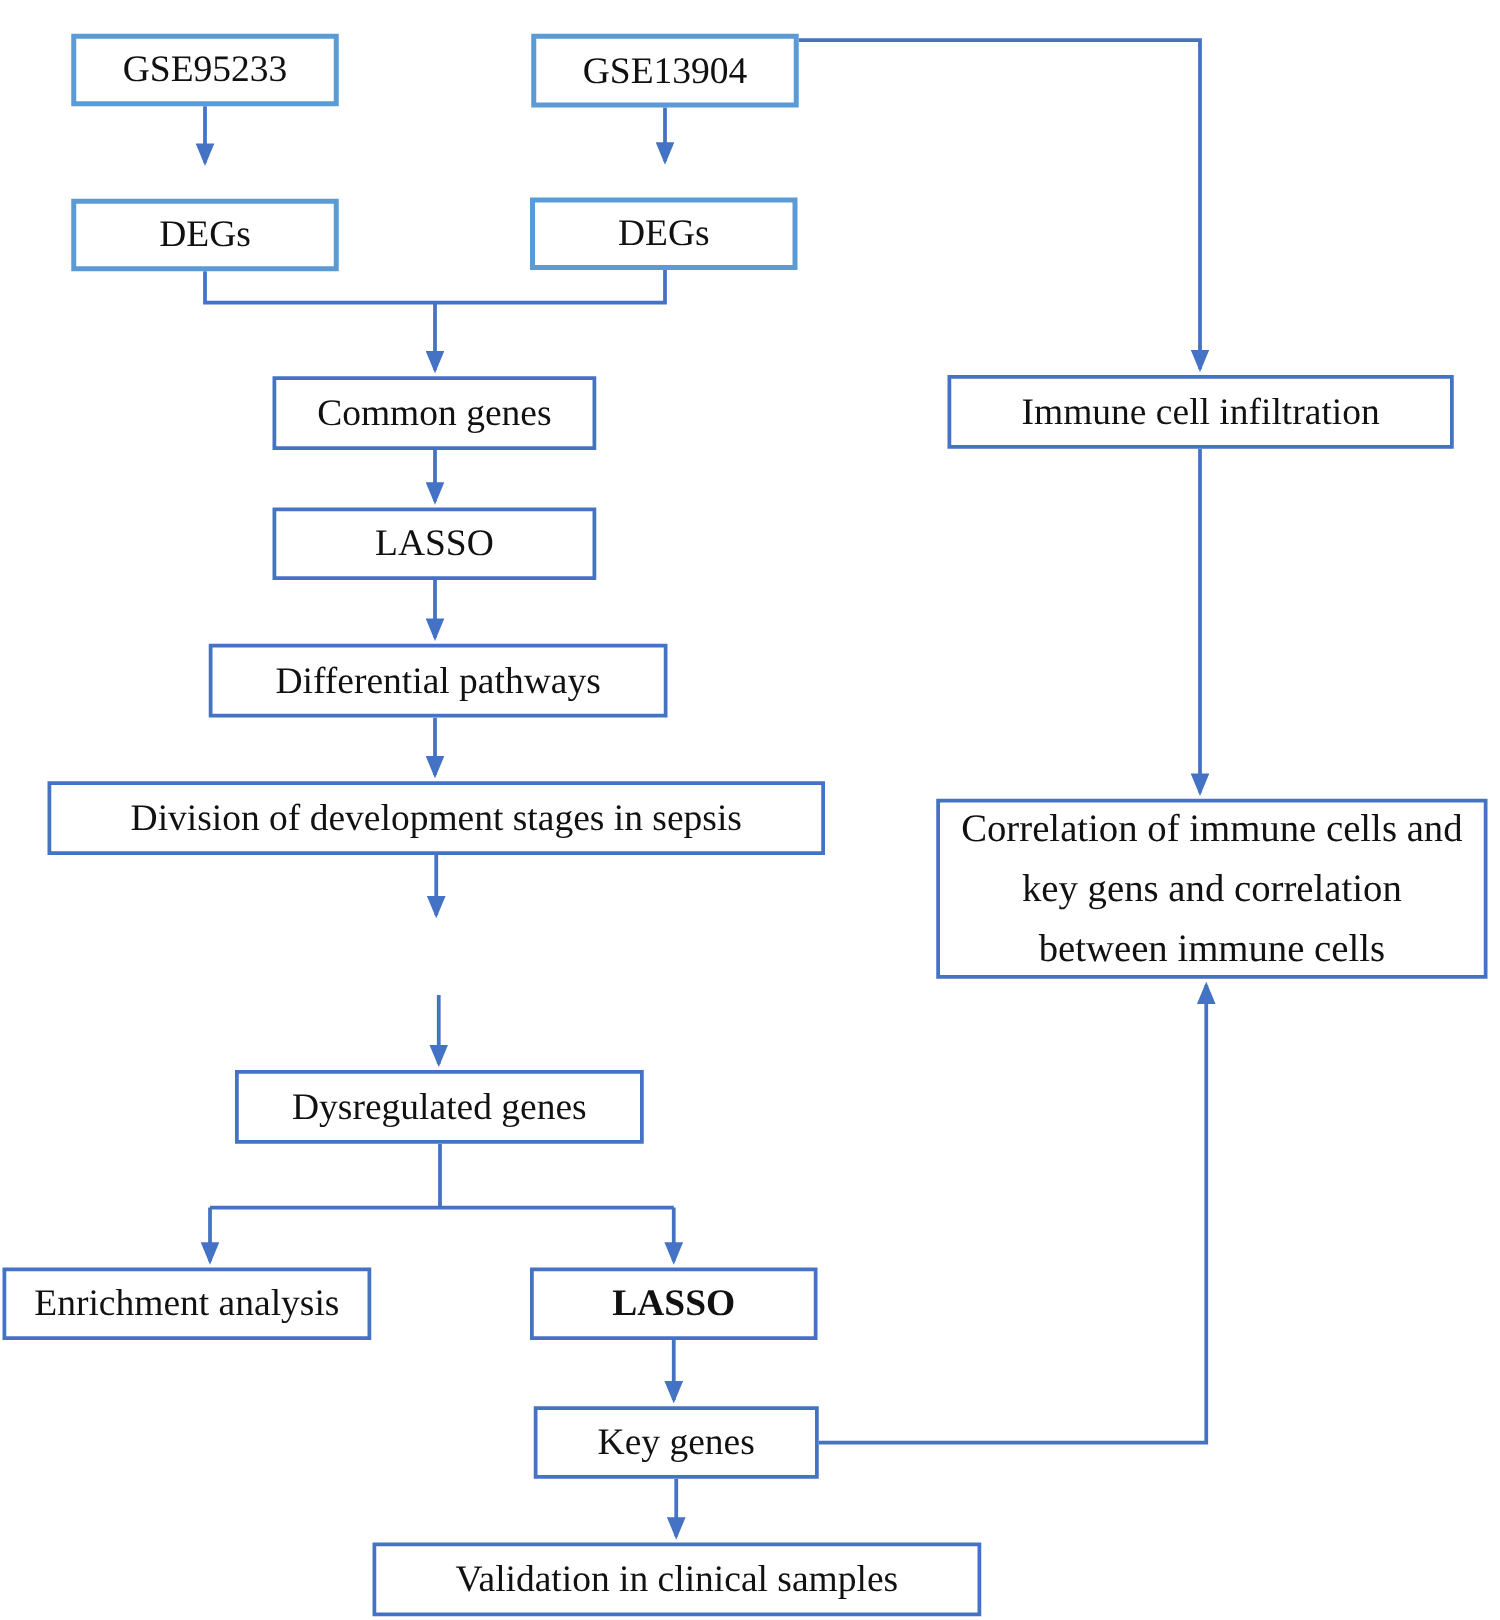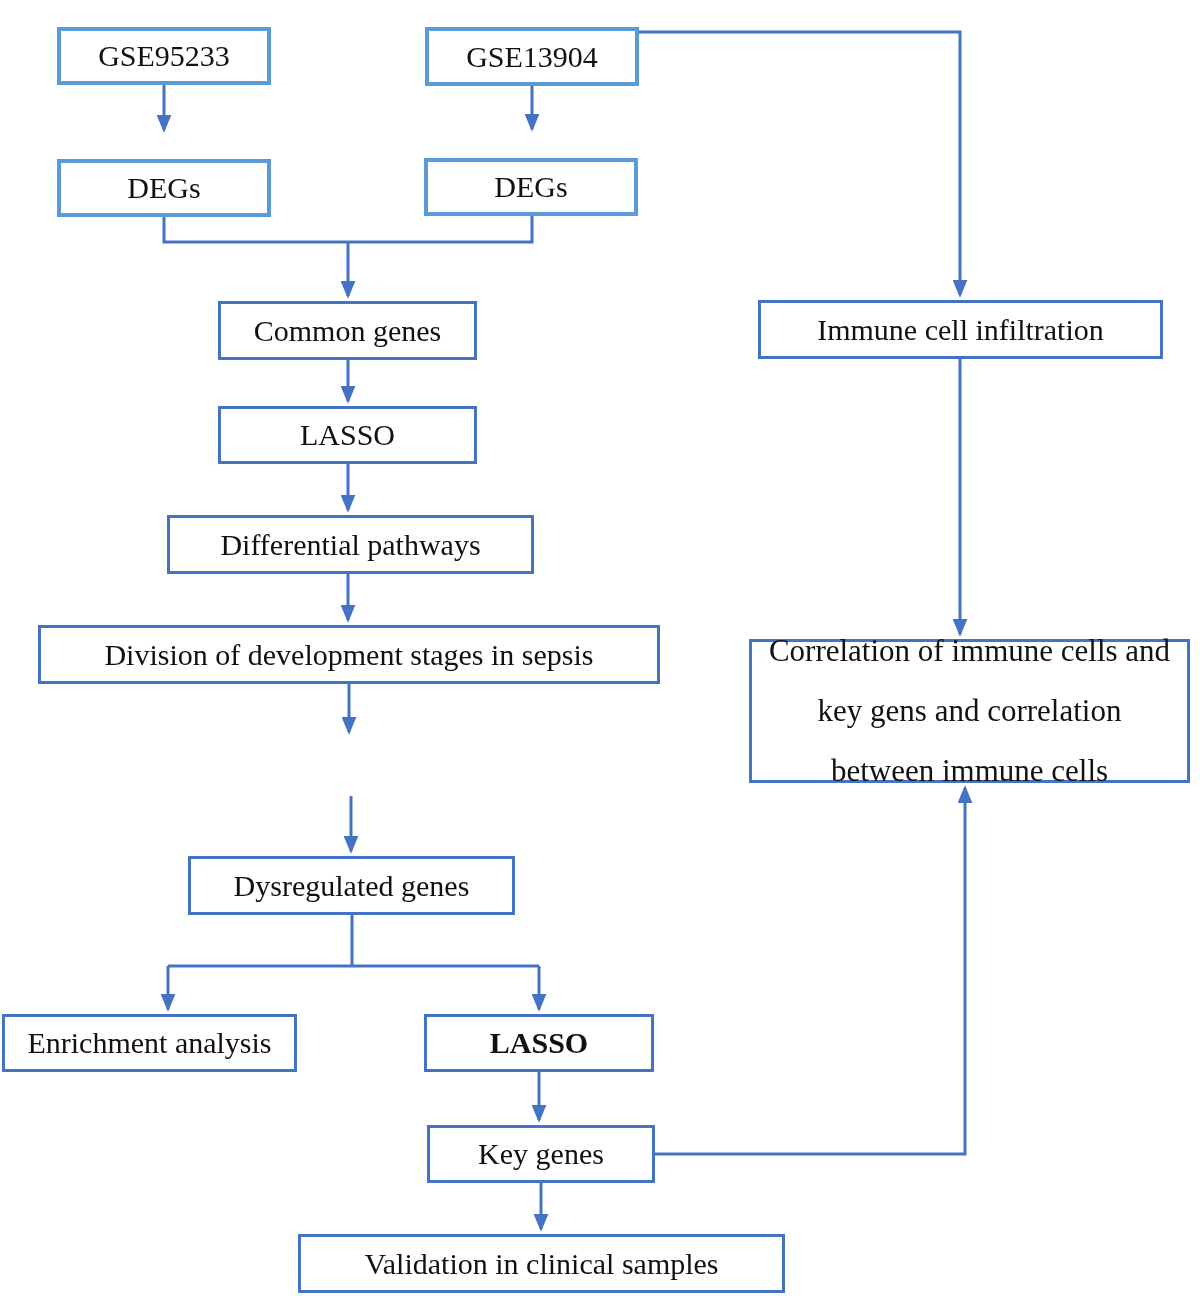--- a/index.html
+++ b/index.html
@@ -24,21 +24,21 @@
     background:#ffffff;
     display:flex;align-items:center;justify-content:center;
     text-align:center;
     color:var(--ink);
     font-size:30px;
     line-height:1.25;
     box-sizing:border-box;
   }
   .node.light{border:4px solid var(--light);margin-top:24px;}
   .node.dark{border:3px solid var(--dark);}
-  .node.multiline{font-size:31px;line-height:60px;padding:0 14px;}
+  .node.multiline{font-size:31px;line-height:48px;padding:0 14px;}
 </style>
 </head>
 <body>
 
 <div id="canvas">
 
   <svg id="wires" viewBox="0 0 1200 1296" xmlns="http://www.w3.org/2000/svg">
     <defs>
       <marker id="arrow" markerWidth="6" markerHeight="5" refX="5.1" refY="2.5" orient="auto" markerUnits="strokeWidth">
         <path class="arrowfill" d="M0,0 L6,2.5 L0,5 Z"></path>

